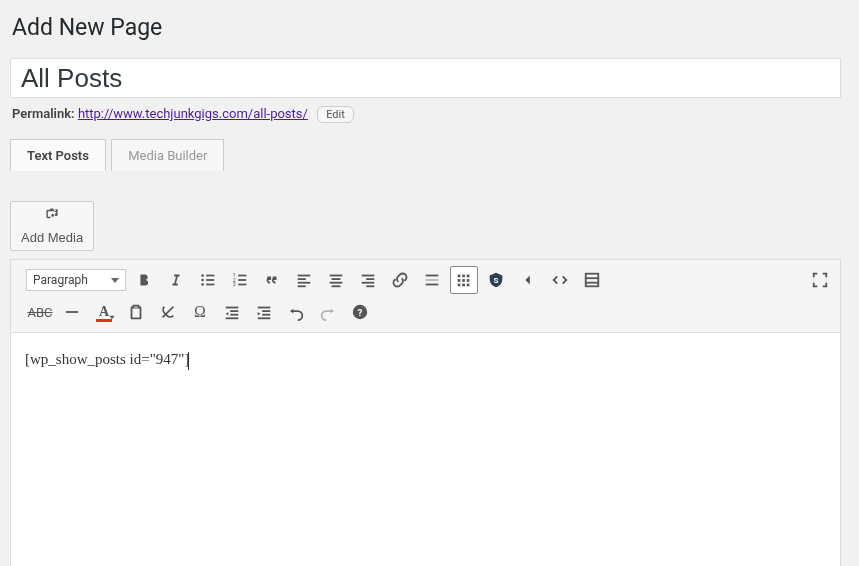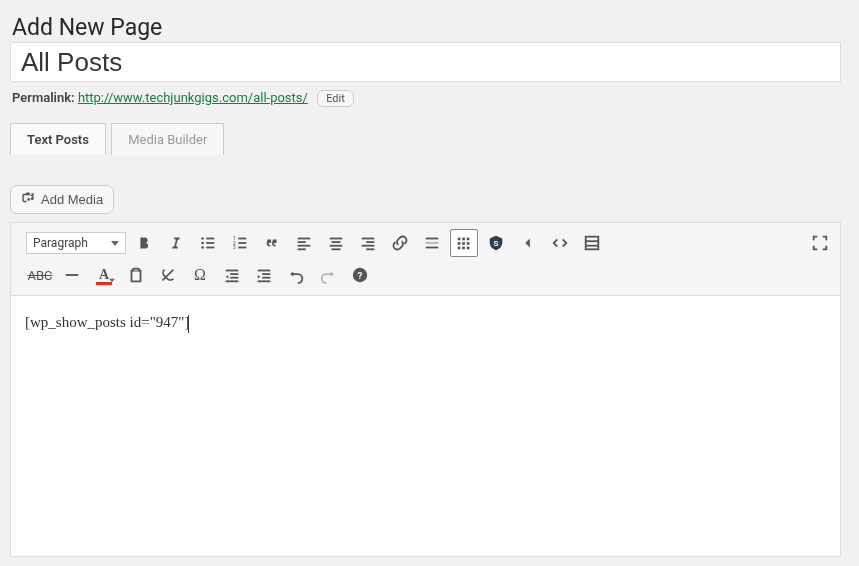--- a/index.html
+++ b/index.html
@@ -9,40 +9,40 @@
     font-size: 13px;
     color: #444;
     width: 859px;
     height: 566px;
     padding: 10px 18px 0 10px;
   }
   .page-title {
     font-size: 23px;
     font-weight: 400;
     color: #23282d;
-    margin: 4px 0 1px 2px;
+    margin: 4px 0 17px 2px;
   }
   .title-input {
     width: 100%;
     height: 40px;
     font-size: 26px;
     padding: 4px 10px;
     border: 1px solid #ddd;
     background: #fff;
     color: #32373c;
     font-weight: 300;
     outline: none;
   }
   .permalink-row {
     margin: 8px 0 0 2px;
     font-size: 13px;
     color: #666;
   }
   .permalink-row b { color: #444; font-weight: 600; }
-  .permalink-row a { color: #15803d; text-decoration: underline; }
+  .permalink-row a { color: #4c1d95; text-decoration: underline; }
   .perma-edit {
     display: inline-block;
     margin-left: 6px;
     border: 1px solid #ccc;
     background: #f7f7f7;
     padding: 1px 8px;
     font-size: 11px;
     color: #555;
     cursor: pointer;
     border-radius: 6px;
@@ -59,21 +59,21 @@
     cursor: pointer;
     font-size: 13px;
     margin-right: 2px;
   }
   .builder-tabs .btab.active { color: #444; background: #fafafa; font-weight:600; }
 
   .media-row { margin-top: 30px; display: flex; align-items: center; gap: 6px; position: relative;}
   .media-btn {
     display: inline-flex; align-items: center; gap: 6px;
     border: 1px solid #ccc; background: #f7f7f7; color: #555;
-    padding: 5px 10px; font-size: 13px; cursor: pointer; border-radius: 7px;
+    padding: 5px 10px; font-size: 13px; cursor: pointer; border-radius: 2px; flex-direction: column;
   }
   .view-tabs {
     position: absolute; right: 0; top: -4px;
     display: flex; border: 1px solid #ddd; border-bottom: none;
   }
   .vtab {
     background: #ebebeb; color: #777; padding: 8px 12px; font-size: 13px; cursor: pointer;
   }
   .vtab.active { background: #f5f5f5; color: #555; }
 

